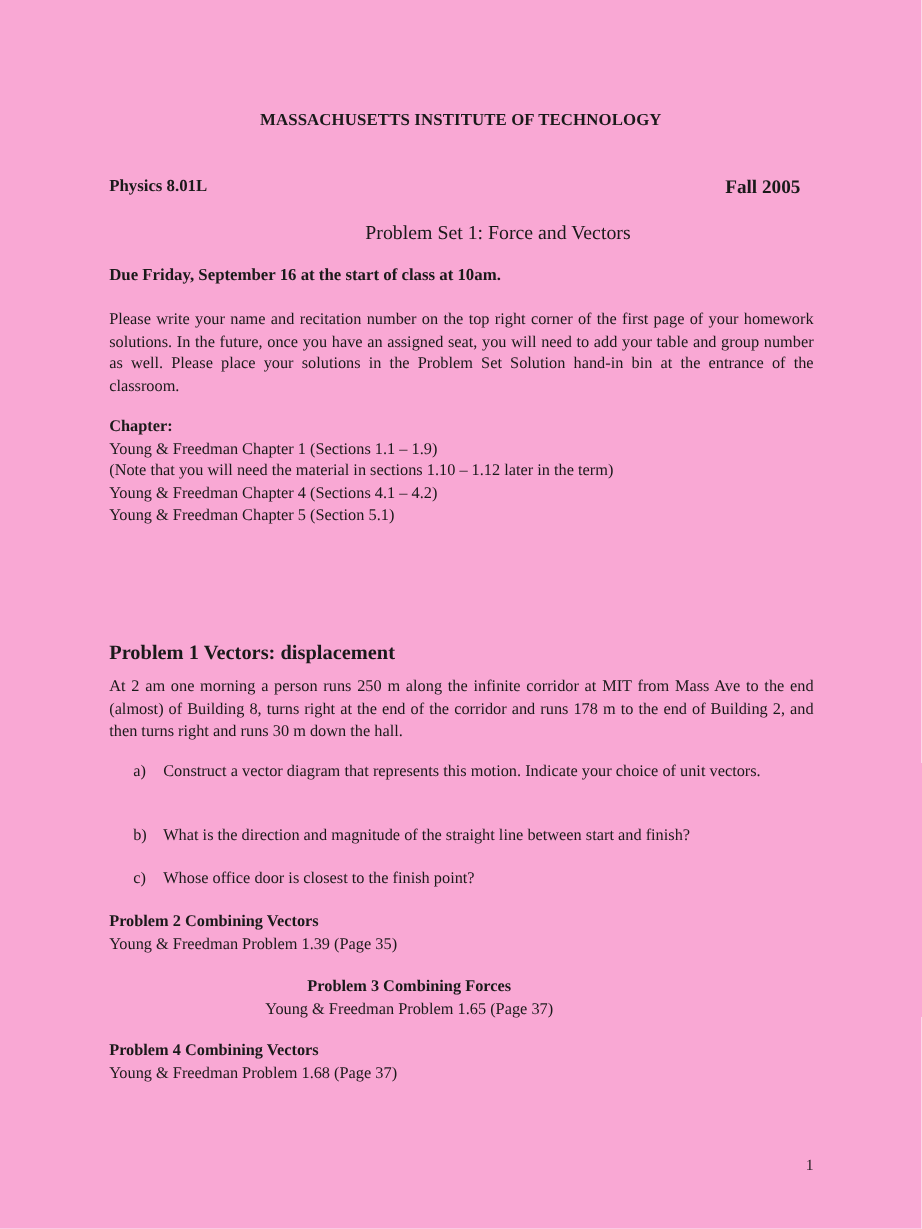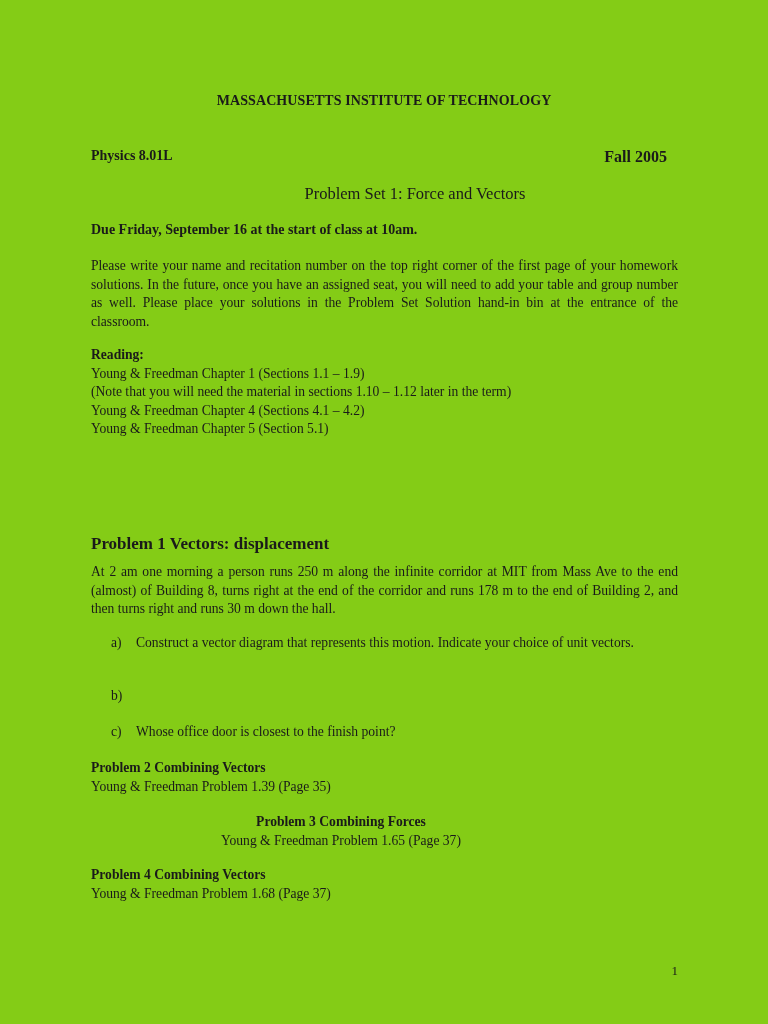--- a/index.html
+++ b/index.html
@@ -12,21 +12,21 @@
       height: 1024px;
       position: relative;
       overflow: hidden;
       font-family: "Liberation Serif", "DejaVu Serif", serif;
       color: #1a1a1a;
     }
     .page {
       position: absolute;
       left: 0; top: 0;
       width: 768px; height: 1024px;
-      background: #84cc16;
+      background: #f9a8d4;
     }
     .abs { position: absolute; }
     .center { left: 0; width: 768px; text-align: center; }
     .txt { font-size: 13.6px; line-height: 18.5px; }
     .inst { top: 93px; font-size: 14px; font-weight: bold; letter-spacing: 0.1px; }
     .dept { top: 111px; font-size: 14px; font-weight: bold; }
     .course { left: 91px; top: 148px; font-size: 14px; font-weight: bold; text-align: center; }
     .term { right: 101px; top: 148px; font-size: 16px; font-weight: bold; }
     .pstitle { top: 184px; font-size: 16.5px; margin-left: 31px; }
     .due { left: 91px; top: 222px; font-size: 14px; font-weight: bold; }
@@ -62,36 +62,37 @@
   <div class="abs course">Physics 8.01L</div>
   <div class="abs term">Fall 2005</div>
 
   <div class="abs center pstitle">Problem Set 1: Force and Vectors</div>
 
   <div class="abs due">Due Friday, September 16 at the start of class at 10am.</div>
 
   <div class="abs txt intro justify-last">Please write your name and recitation number on the top right corner of the first page of your homework solutions.  In the future, once you have an assigned seat, you will need to add your table and group number as well.  Please place your solutions in the Problem Set Solution hand-in bin at the entrance of the classroom.</div>
 
   <div class="abs txt reading">
-    <div class="head">Reading:</div>
+    <div class="head">Chapter:</div>
     <div>Young &amp; Freedman Chapter 1 (Sections 1.1 – 1.9)</div>
     <div>(Note that you will need the material in sections 1.10 – 1.12 later in the term)</div>
     <div>Young &amp; Freedman Chapter 4 (Sections 4.1 – 4.2)</div>
     <div>Young &amp; Freedman Chapter 5 (Section 5.1)</div>
   </div>
 
   <div class="abs p1title">Problem 1 Vectors: displacement</div>
   <div class="abs txt p1body justify-last">At 2 am one morning a person runs 250 m along the infinite corridor at MIT from Mass Ave to the end (almost) of Building 8, turns right at the end of the corridor and runs 178 m to the end of Building 2, and then turns right and runs 30 m down the hall.</div>
 
   <div class="abs txt sub sub-a">
     <span class="lbl">a)</span>
     <span class="body justify-last">Construct a vector diagram that represents this motion. Indicate your choice of unit vectors.</span>
   </div>
   <div class="abs txt sub sub-b">
     <span class="lbl">b)</span>
+    <span class="body">What is the direction and magnitude of the straight line between start and finish?</span>
   </div>
   <div class="abs txt sub sub-c">
     <span class="lbl">c)</span>
     <span class="body">Whose office door is closest to the finish point?</span>
   </div>
 
   <div class="abs txt prob p2">
     <div class="ptitle">Problem 2 Combining Vectors</div>
     <div>Young &amp; Freedman Problem 1.39 (Page 35)</div>
   </div>

